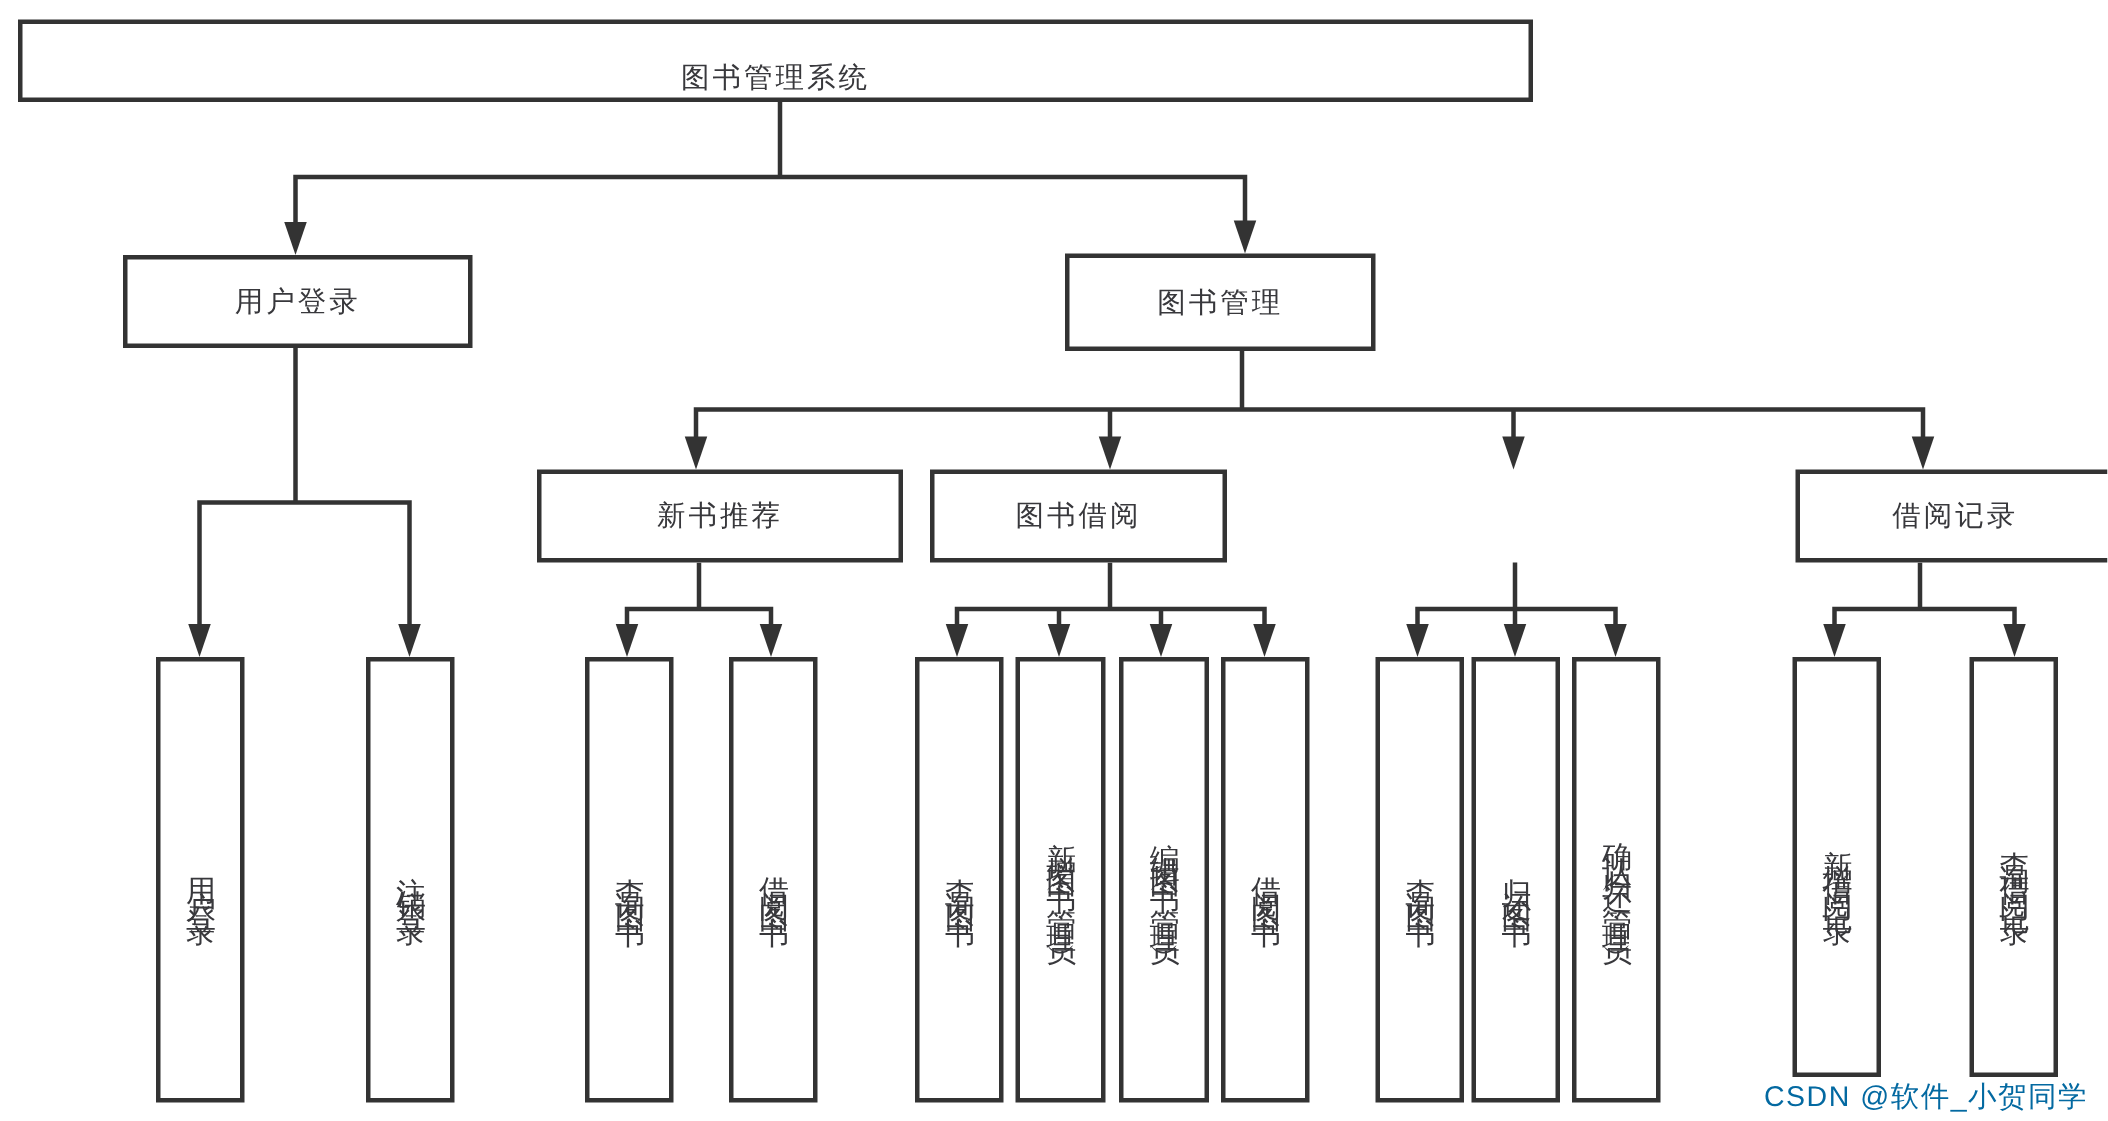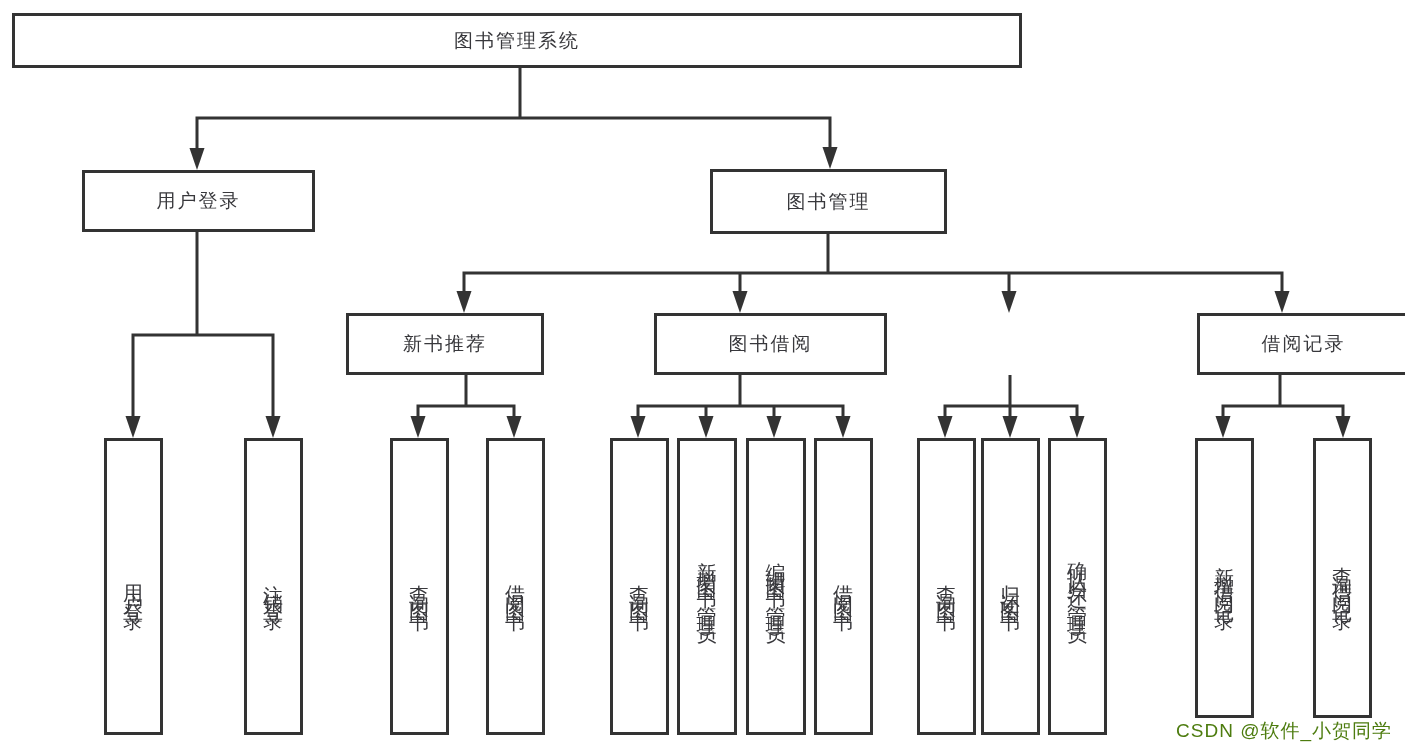--- a/index.html
+++ b/index.html
@@ -31,21 +31,21 @@
     writing-mode:vertical-rl;
     font-size:20px;
     letter-spacing:9px;
     line-height:1;
   }
   .watermark{
     position:absolute;
     right:13px;
     bottom:3px;
     font-size:19px;
-    color:#4d7c0f;
+    color:#0369a1;
     letter-spacing:1px;
     white-space:nowrap;
   }
 </style>
 </head>
 <body>
 
 <div id="stage">
 
   <svg id="connectors" viewBox="0 0 1405 747" xmlns="http://www.w3.org/2000/svg">
@@ -81,35 +81,35 @@
       <polygon points="766.5,416 781.5,416 774,438"></polygon>
       <polygon points="835.5,416 850.5,416 843,438"></polygon>
       <polygon points="937.5,416 952.5,416 945,438"></polygon>
       <polygon points="1002.5,416 1017.5,416 1010,438"></polygon>
       <polygon points="1069.5,416 1084.5,416 1077,438"></polygon>
       <polygon points="1215.5,416 1230.5,416 1223,438"></polygon>
       <polygon points="1335.5,416 1350.5,416 1343,438"></polygon>
     </g>
   </svg>
 
-  <div class="node h" style="left:12px;top:13px;width:1010px;height:55px;">
+  <div class="node h" style="left:12px;top:13px;width:1010px;height:55px;align-items:flex-end;">
     <span>图书管理系统</span>
   </div>
 
   <div class="node h" style="left:82px;top:170px;width:233px;height:62px;">
     <span>用户登录</span>
   </div>
-  <div class="node h" style="left:710px;top:169px;width:237px;height:65px;">
+  <div class="node h" style="left:710px;top:169px;width:207px;height:65px;">
     <span>图书管理</span>
   </div>
 
-  <div class="node h" style="left:346px;top:313px;width:198px;height:62px;">
+  <div class="node h" style="left:358px;top:313px;width:244px;height:62px;">
     <span>新书推荐</span>
   </div>
-  <div class="node h" style="left:654px;top:313px;width:233px;height:62px;text-align:center;">
+  <div class="node h" style="left:620px;top:313px;width:198px;height:62px;text-align:center;">
     <span>图书借阅</span>
   </div>
   <div class="node h" style="left:1173px;top:313px;width:213px;height:62px;margin-left:24px;">
     <span>借阅记录</span>
   </div>
 
   <div class="node v" style="left:104px;top:438px;width:59px;height:297px;">
     <span>用户登录</span>
   </div>
   <div class="node v" style="left:244px;top:438px;width:59px;height:297px;">

